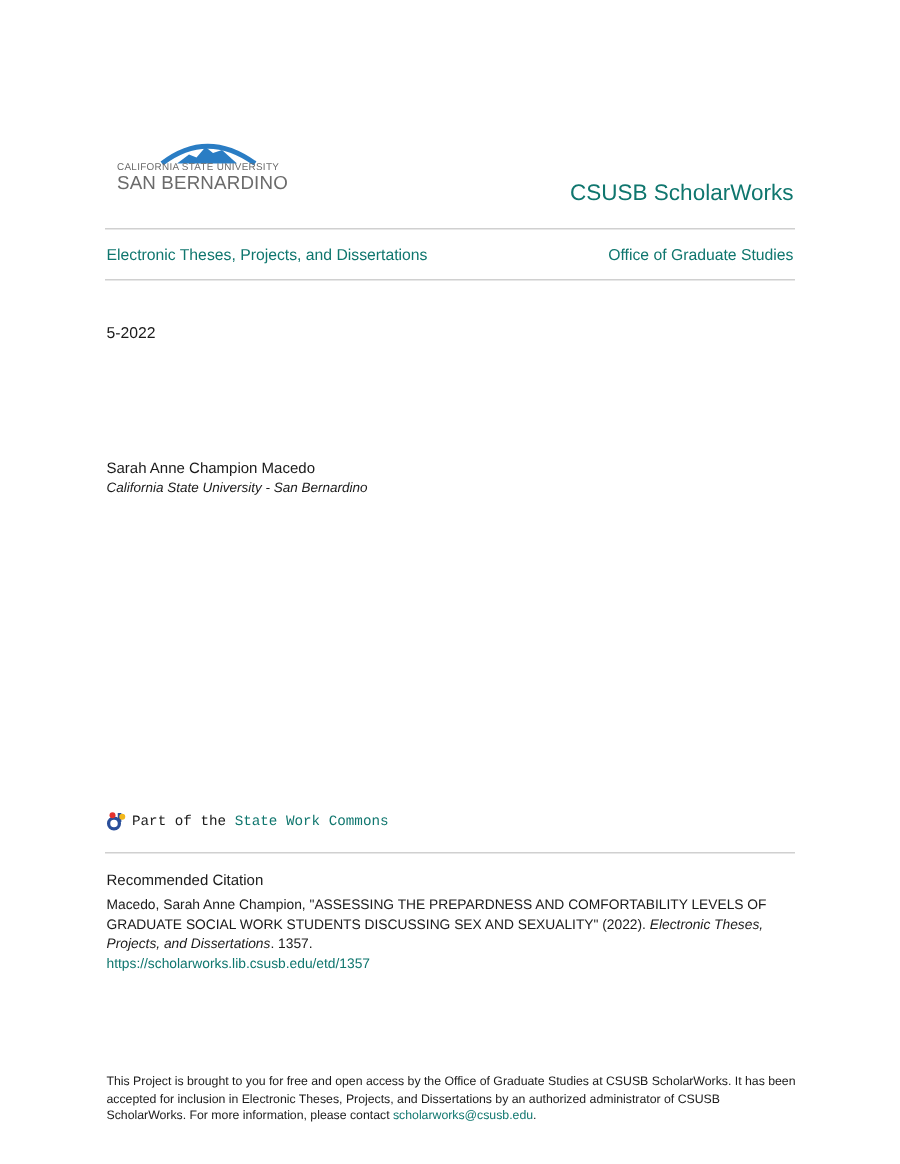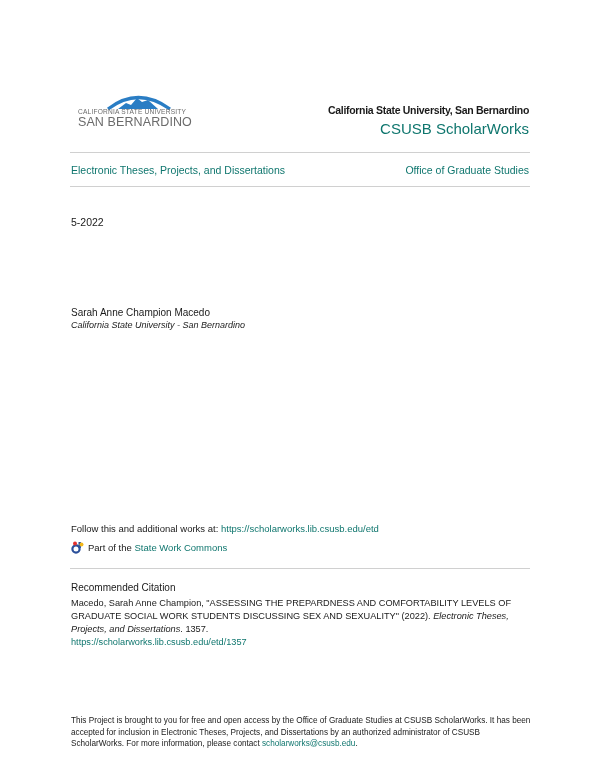--- a/index.html
+++ b/index.html
@@ -23,21 +23,21 @@
     .dept { position: absolute; right: 71px; top: 164px; font-size: 10.5px; white-space: nowrap; }
 
     .date { position: absolute; left: 71px; top: 200px; font-size: 10.5px; color: #1a1a1a; margin-top: 16px; }
 
     .title { position: absolute; left: 71px; top: 228px; width: 470px; font-size: 14.6px; line-height: 22px; color: #1a1a1a; letter-spacing: -0.1px; }
 
     .author { position: absolute; left: 71px; top: 307px; font-size: 10px; color: #1a1a1a; }
     .affil { position: absolute; left: 71px; top: 320px; font-size: 9px; font-style: italic; color: #1a1a1a; text-align: center; }
 
     .follow { position: absolute; left: 71px; top: 523px; font-size: 9.5px; white-space: nowrap; }
-    .partof { position: absolute; left: 71px; top: 541px; font-size: 9.5px; white-space: nowrap; display: flex; align-items: center; }
+    .partof { position: absolute; left: 71px; top: 541px; font-size: 9.5px; white-space: nowrap; display: flex; align-items: center; font-family: Liberation Mono, monospace; }
     .commons-icon { width: 13px; height: 13px; margin-right: 4px; display: inline-block; }
 
     .rec-head { position: absolute; left: 71px; top: 582px; font-size: 10px; color: #1a1a1a; }
     .citation { position: absolute; left: 71px; top: 597px; width: 462px; font-size: 9.2px; line-height: 13px; color: #1a1a1a; }
 
     .footer { position: absolute; left: 71px; top: 671px; width: 462px; font-size: 8.2px; line-height: 11.5px; color: #1a1a1a; margin-top: 44px; }
   </style>
 </head>
 <body>
 
@@ -45,39 +45,35 @@
 
   <div class="logo">
     <svg width="122" height="18" viewBox="0 0 122 18">
       <path d="M30 17 Q60 -6 92 17" fill="none" stroke="#2a7dc4" stroke-width="3.2"></path>
       <path d="M40 17 L48 11 L53 13 L59 6 L64 10 L70 8 L80 17 Z" fill="#2a7dc4"></path>
     </svg>
     <span class="l1">CALIFORNIA STATE UNIVERSITY</span>
     <span class="l2">SAN BERNARDINO</span>
   </div>
 
-  <div class="inst">California State University, San Bernardino</div>
   <a class="repo link">CSUSB ScholarWorks</a>
 
   <div class="rule" style="top:152px"></div>
 
   <a class="coll link">Electronic Theses, Projects, and Dissertations</a>
   <a class="dept link">Office of Graduate Studies</a>
 
   <div class="rule" style="top:186px"></div>
 
   <div class="date">5-2022</div>
 
 
   <div class="author">Sarah Anne Champion Macedo</div>
   <div class="affil">California State University - San Bernardino</div>
 
-  <div class="follow">
-    <span>Follow this and additional works at: </span><a class="link">https://scholarworks.lib.csusb.edu/etd</a>
-  </div>
 
   <div class="partof">
     <svg class="commons-icon" viewBox="0 0 13 13">
       <circle cx="5" cy="8" r="3.6" fill="none" stroke="#2a4f9a" stroke-width="2.2"></circle>
       <rect x="7.5" y="1" width="2.4" height="6" fill="#2a4f9a"></rect>
       <circle cx="4" cy="2.5" r="2" fill="#e3312d"></circle>
       <circle cx="10.5" cy="3.5" r="2" fill="#f2b71b"></circle>
     </svg>
     <span>Part of the </span>&nbsp;<a class="link">State Work Commons</a>
   </div>

